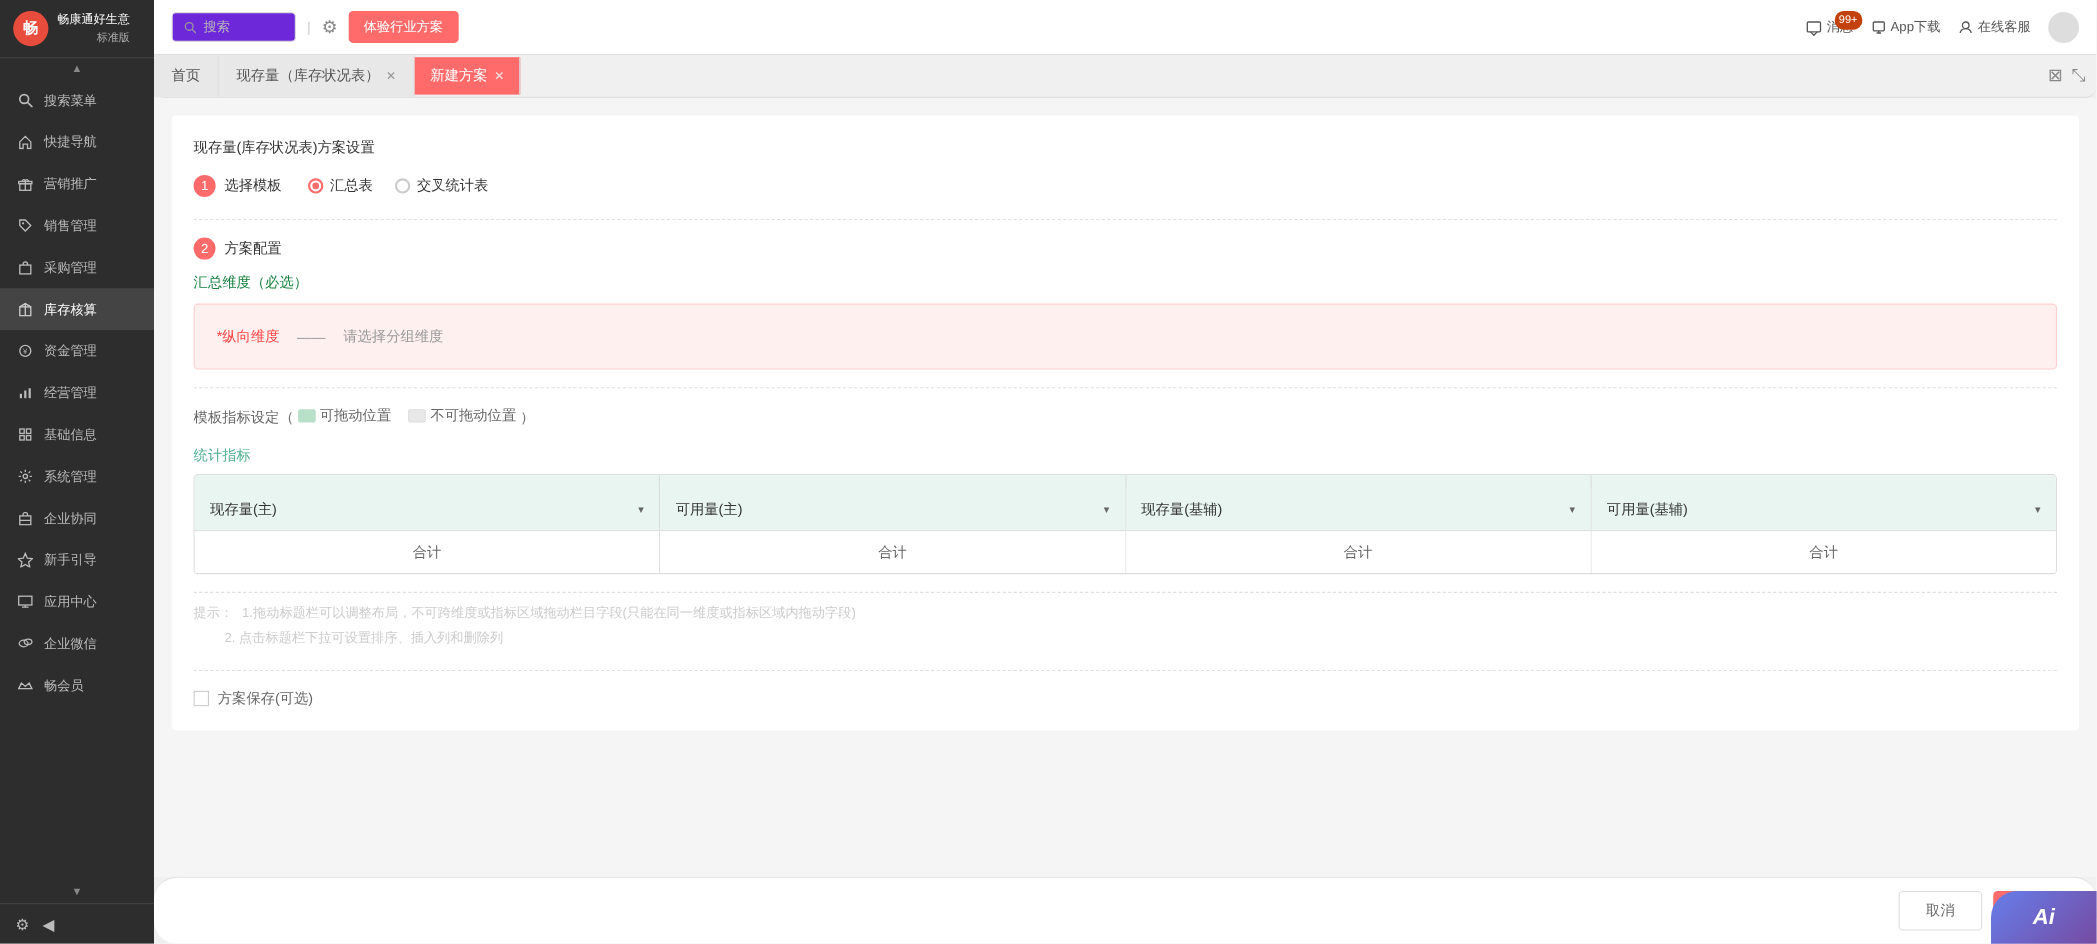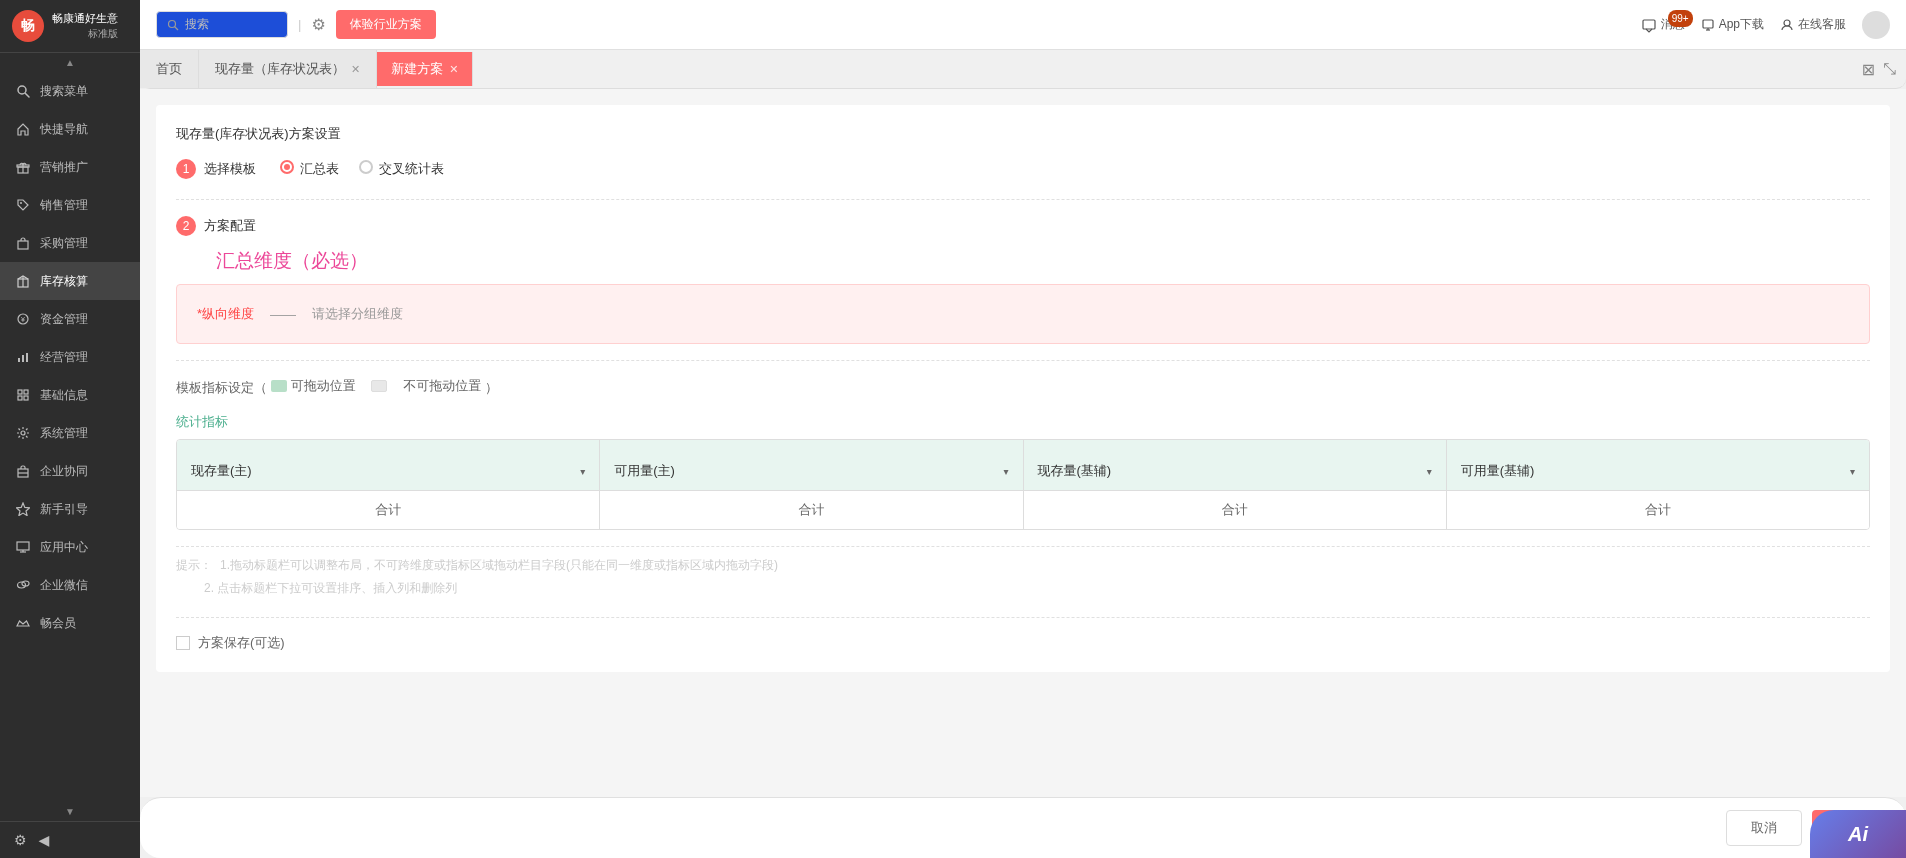--- a/index.html
+++ b/index.html
@@ -80,27 +80,27 @@
       background: #fff;
       height: 50px;
       display: flex;
       align-items: center;
       padding: 0 16px;
       gap: 10px;
       border-bottom: 1px solid #e0e0e0;
       flex-shrink: 0;
     }
     .topbar-search {
-      background: #1d4ed8;
+      background: #6d28d9;
       border: 1px solid #ddd;
       border-radius: 4px;
       padding: 4px 10px;
       font-size: 12px;
       color: #999;
-      width: 132px;
+      width: 113px;
       display: flex;
       align-items: center;
       gap: 6px;
     }
     .topbar-divider { color: #ccc; }
     .topbar-settings { color: #888; cursor: pointer; font-size: 16px; }
     .topbar-trial {
       background: #ff6b6b;
       color: #fff;
       border: none;
@@ -194,21 +194,21 @@
       font-size: 12px;
       display: flex;
       align-items: center;
       justify-content: center;
       flex-shrink: 0;
     }
     .section-title { font-size: 13px; color: #333; font-weight: 500; }
 
     
     .radio-group { display: flex; align-items: center; gap: 20px; }
-    .radio-item { display: flex; align-items: flex-start; gap: 6px; cursor: pointer; font-size: 13px; color: #333; }
+    .radio-item { display: flex; align-items: center; gap: 6px; cursor: pointer; font-size: 13px; color: #333; }
     .radio-circle {
       width: 14px;
       height: 14px;
       border-radius: 50%;
       border: 2px solid #ccc;
       display: flex;
       align-items: center;
       justify-content: center;
       flex-shrink: 0;
     }
@@ -218,21 +218,21 @@
       width: 6px;
       height: 6px;
       background: #ff6b6b;
       border-radius: 50%;
     }
 
     
     .section-divider { border: none; border-top: 1px dashed #e0e0e0; margin: 16px 0; }
 
     
-    .config-label { font-size: 19px; color: #ec4899; margin-bottom: 10px; margin-left: 40px; }
+    .config-label { font-size: 13px; color: #15803d; margin-bottom: 10px; }
 
     
     .required-area {
       background: #fff0f0;
       border: 1px solid #ffd0d0;
       border-radius: 4px;
       padding: 20px;
       margin-bottom: 16px;
     }
     .required-area-content { display: flex; align-items: center; gap: 16px; }
@@ -633,21 +633,21 @@
         <hr class="section-divider">
 
         <div class="indicator-settings">
           <div class="indicator-settings-label">
             <span>模板指标设定（</span>
             <span class="legend-item" style="display:inline-flex;align-items:center;gap:4px">
               <span class="legend-box legend-draggable" style="display:inline-block"></span>
               <span>可拖动位置</span>
             </span>
             <span style="margin:0 6px"></span>
-            <span class="legend-item" style="display:inline-flex;align-items:center;gap:16px">
+            <span class="legend-item" style="display:inline-flex;align-items:center;gap:4px">
               <span class="legend-box legend-nondraggable" style="display:inline-block"></span>
               <span>不可拖动位置</span>
             </span>
             <span>）</span>
           </div>
         </div>
 
         <div class="stats-section-label">统计指标</div>
         <div class="stats-table">
           <div class="stats-table-header">

